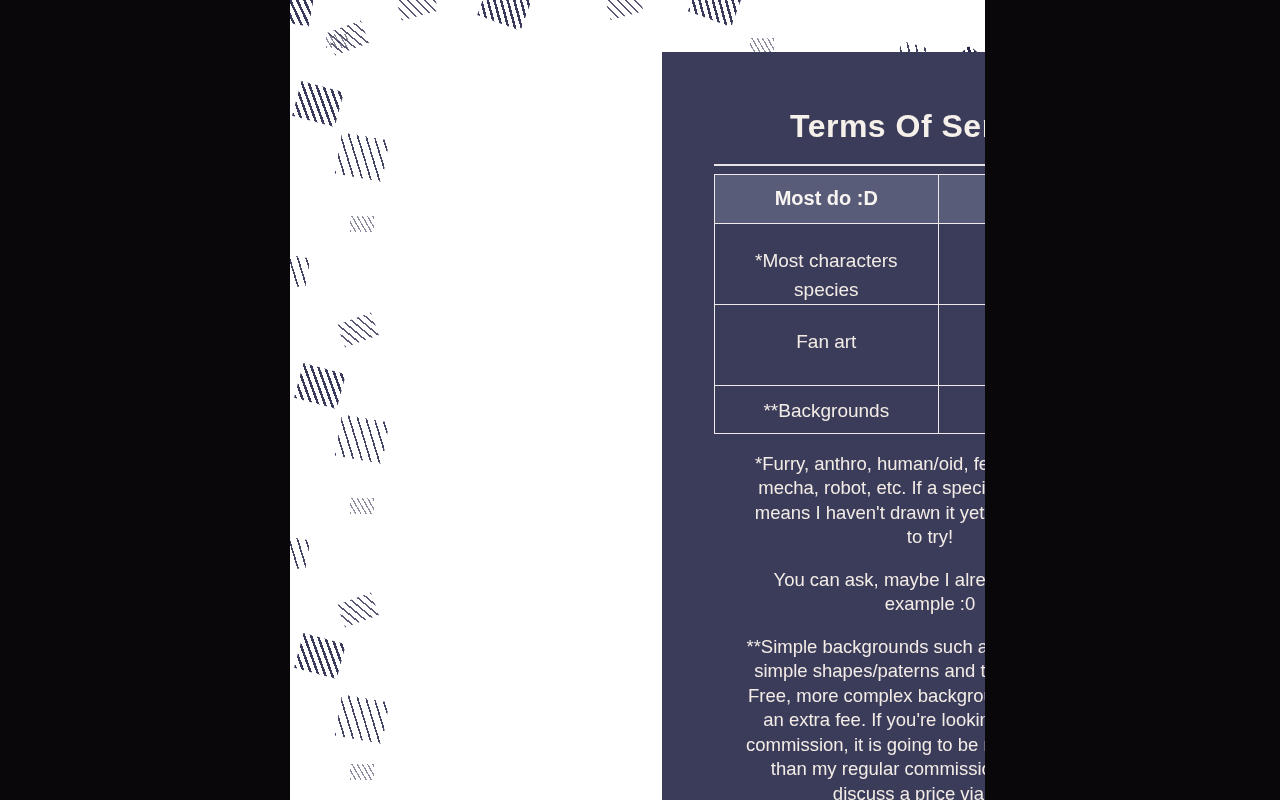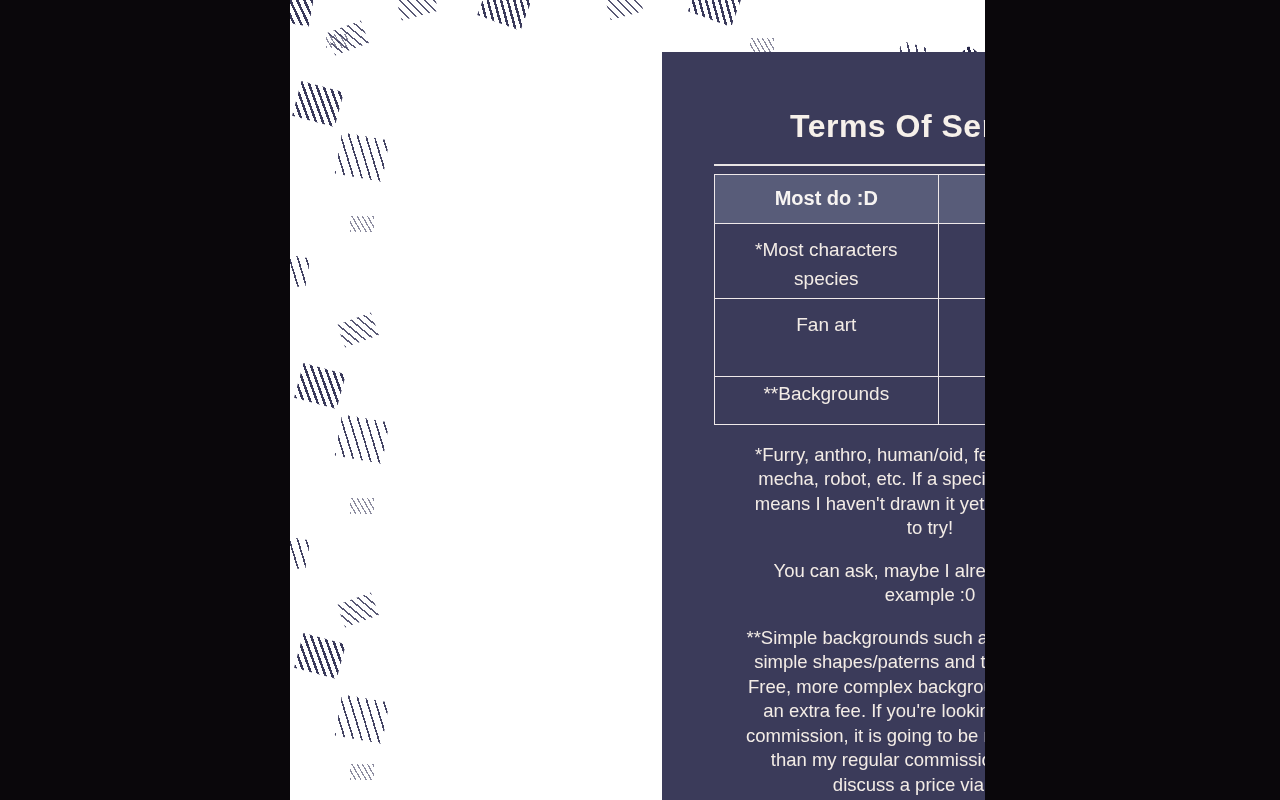--- a/index.html
+++ b/index.html
@@ -21,23 +21,23 @@
   .h-l{background:repeating-linear-gradient(63deg,var(--pat) 0 1.6px,transparent 1.6px 8px);opacity:.9}
   .h-v{background:repeating-linear-gradient(90deg,var(--pat) 0 2px,transparent 2px 6.5px);opacity:.85}
   .h-f{background:repeating-linear-gradient(45deg,var(--patd) 0 3px,transparent 3px 6px);border-radius:12% 68% 12% 68%}
   .h-y{background:repeating-linear-gradient(60deg,var(--pat) 0 1.2px,transparent 1.2px 4.5px);opacity:.55}
   .card{position:absolute;left:372px;top:52px;width:536px;height:760px;background:var(--card);padding-top:54px}
   .card h1{font-size:32px;font-weight:bold;letter-spacing:.5px;color:var(--title);text-align:center;line-height:1.3}
   .divider{width:433px;height:2px;background:var(--divider);margin:16px auto 0}
   table.tos{width:433px;margin:8px auto 0;border-collapse:collapse;table-layout:fixed}
   table.tos th,table.tos td{border:1.5px solid var(--tborder);color:var(--text);text-align:center;vertical-align:top;white-space:pre-line}
   table.tos th{background:var(--thead);font-size:20px;font-weight:bold;height:49px;vertical-align:middle;color:#f7f4f2}
-  table.tos td{font-size:19px;line-height:29px;padding-top:11px}
+  table.tos td{font-size:19px;line-height:29px;padding-top:22px}
   table.tos col.c1{width:52%}
-  tr.r1 td{height:75px} tr.r2 td{height:78px} tr.r3 td{height:48px;padding-top:2px}
+  tr.r1 td{height:75px} tr.r2 td{height:78px} tr.r3 td{height:48px;padding-top:10px}
   .notes{width:462px;margin:18px auto 0;color:var(--text);text-align:center}
   .notes p{font-size:18.5px;line-height:24.5px;white-space:pre-line;margin-bottom:18px}
   .notes p:last-child{margin-bottom:0}
 </style>
 </head>
 <body>
 
 <div class="stage">
   <div class="sidebar left"></div>
   <div class="sidebar right"></div>

